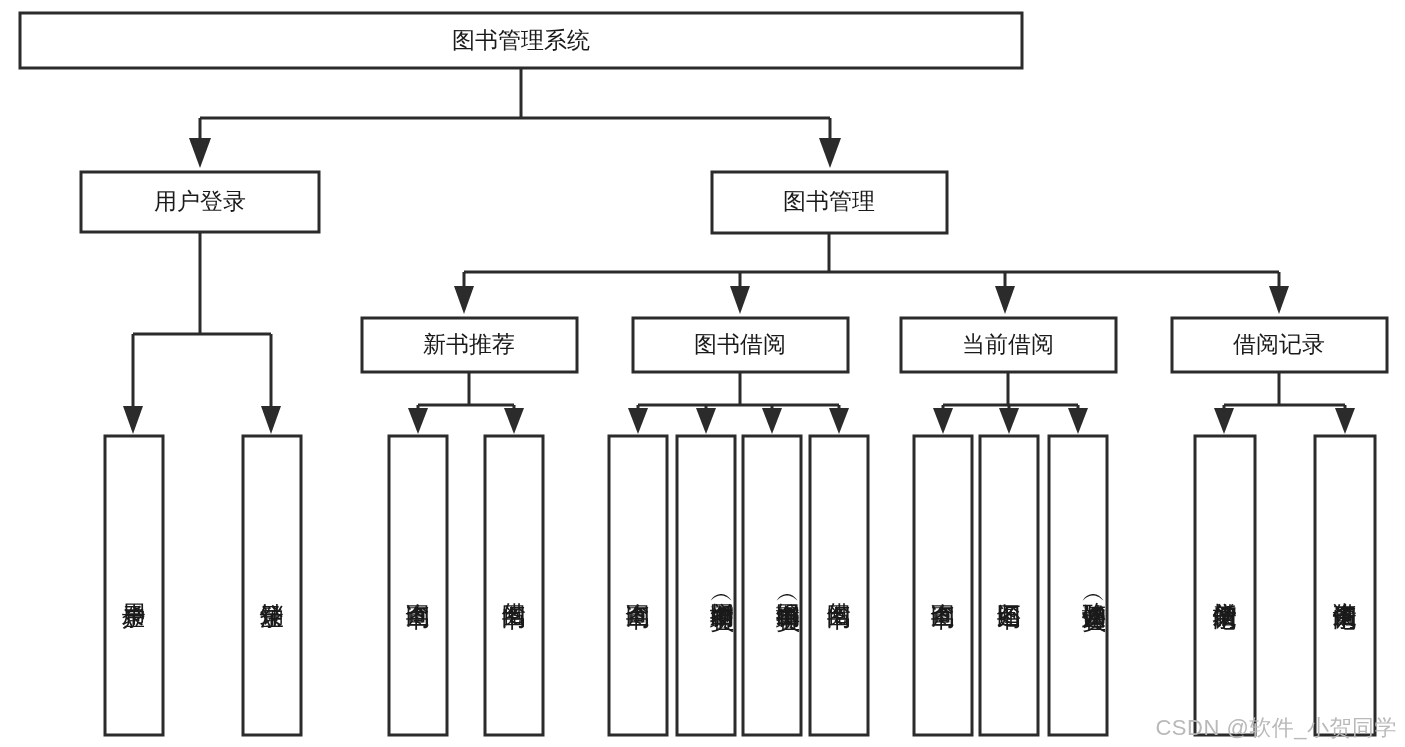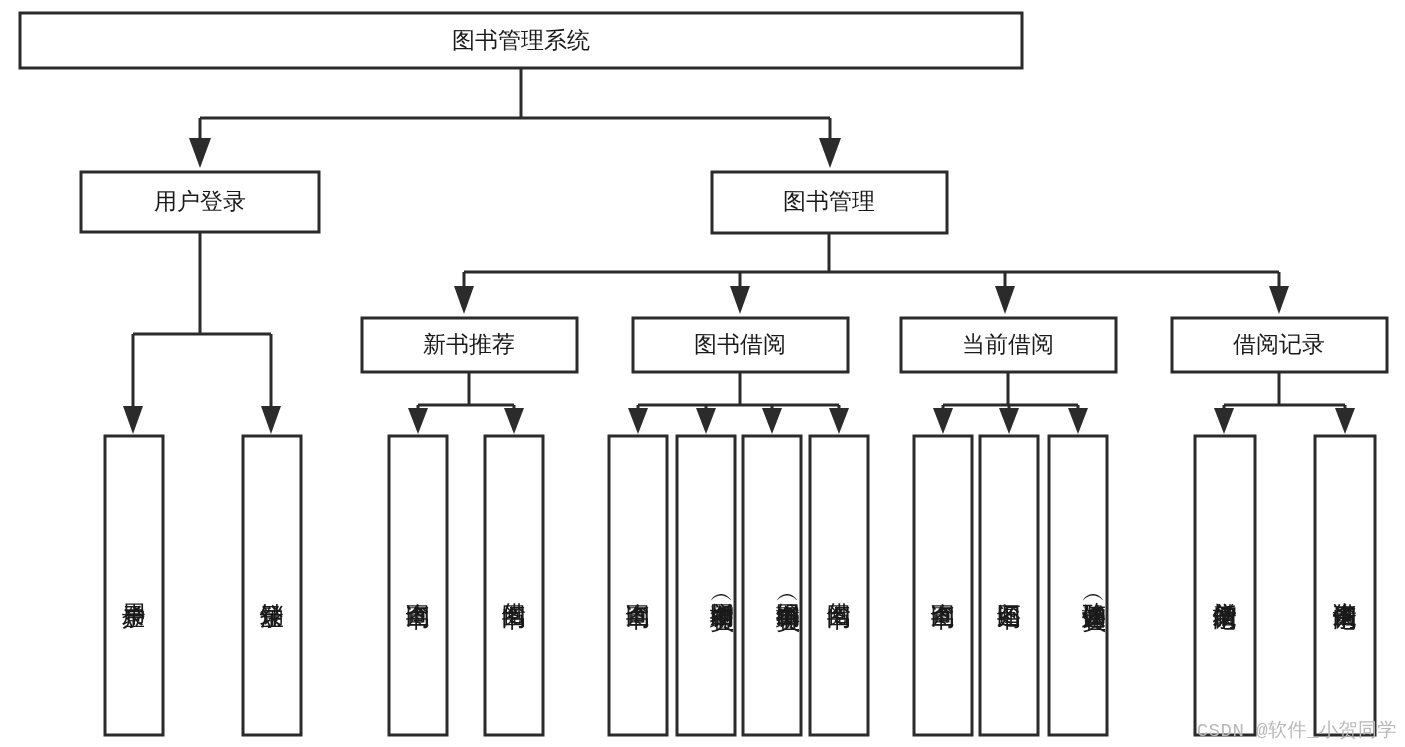--- a/index.html
+++ b/index.html
@@ -61,22 +61,22 @@
     display: flex;
     align-items: flex-start;
     justify-content: center;
     white-space: nowrap;
     pointer-events: none;
   }
   .watermark {
     position: absolute;
     right: 8px;
     bottom: 4px;
-    font-family: Liberation Mono, monospace;
-    font-size: 19px;
+    font-family: Liberation Sans, sans-serif;
+    font-size: 22px;
     color: #b9b9b9;
     letter-spacing: 0.5px;
     white-space: nowrap;
     margin-top: 34px;
   }
 </style>
 </head>
 <body>
 
 <div id="diagram-root">

